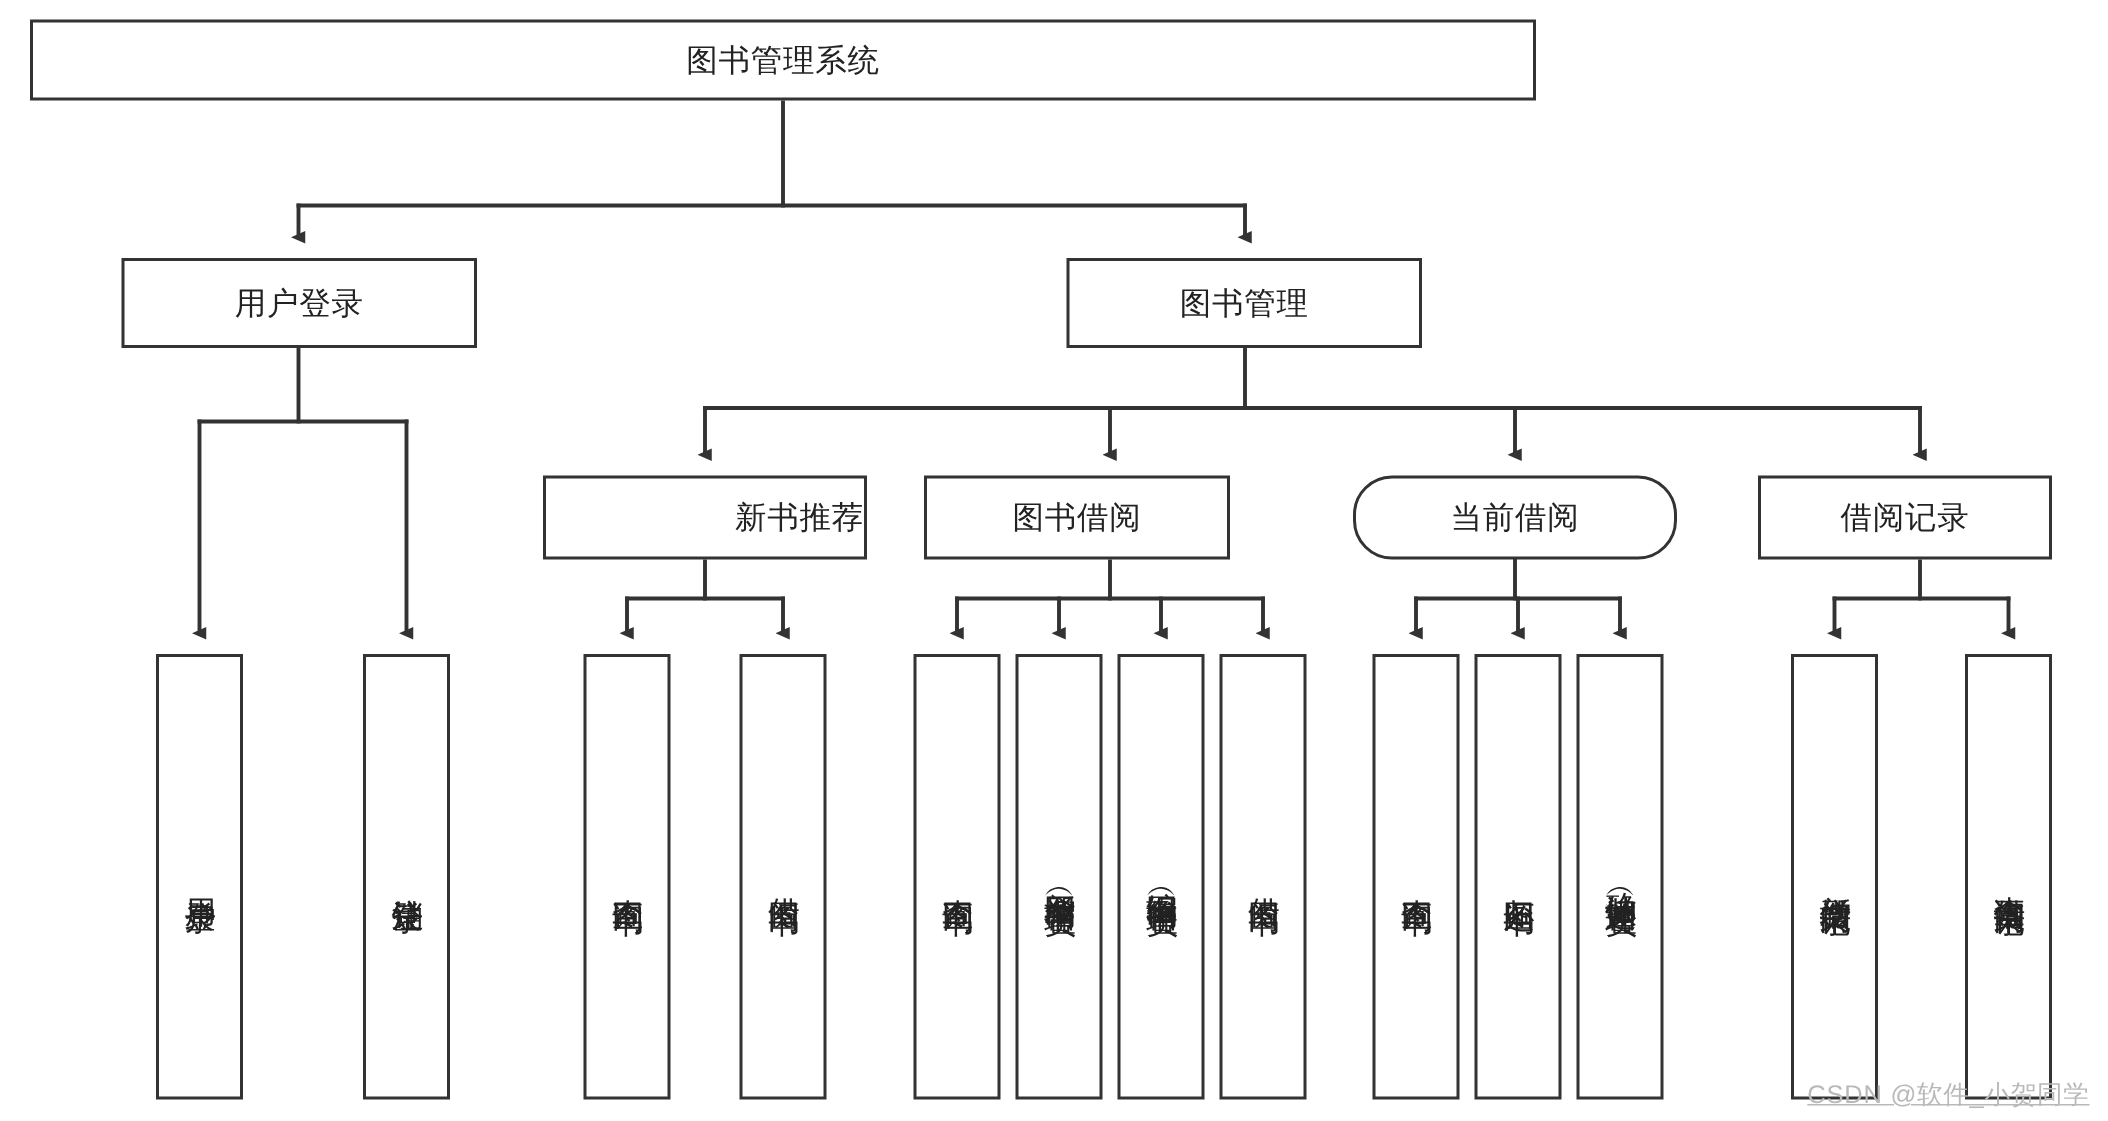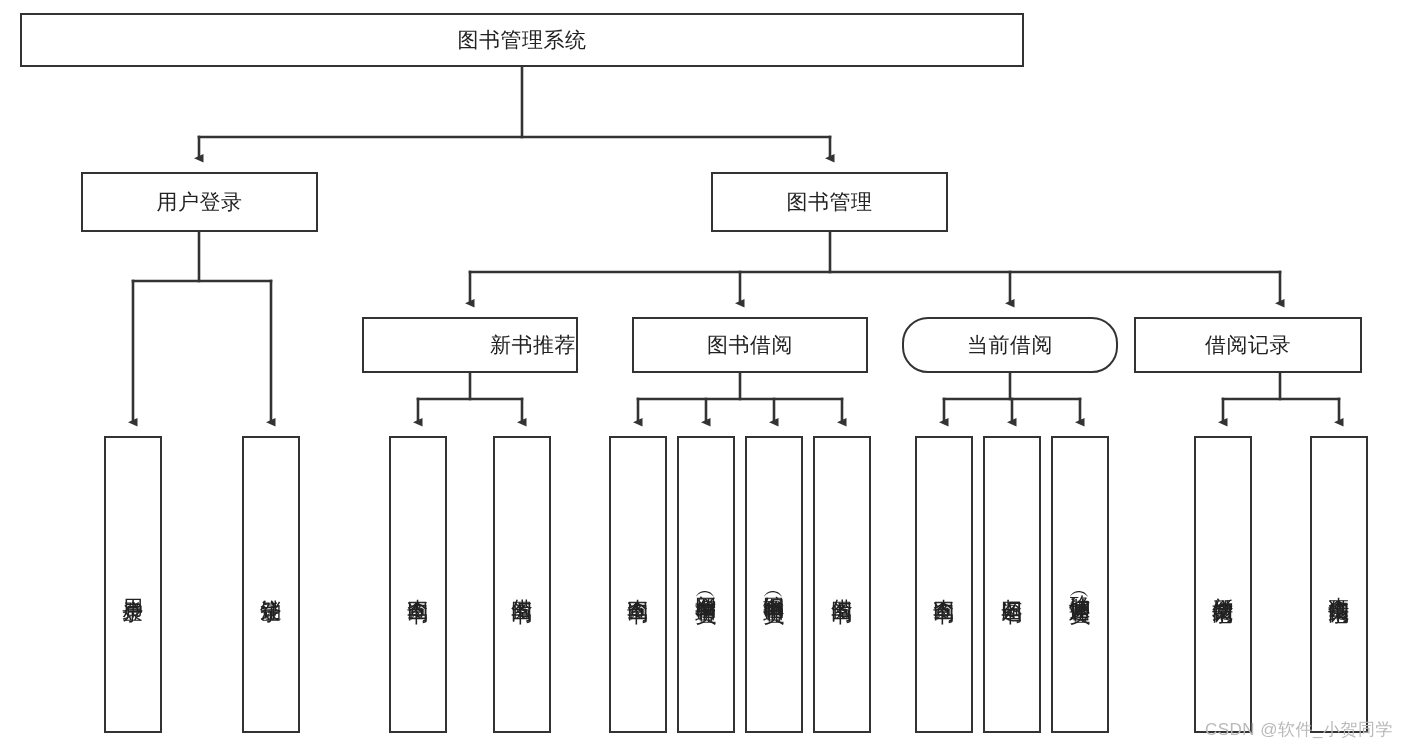--- a/index.html
+++ b/index.html
@@ -48,20 +48,21 @@
     letter-spacing: 1.5px;
   }
   #watermark {
     position: absolute;
     right: 12px;
     bottom: 6px;
     font-size: 17px;
     color: #b9b9b9;
     letter-spacing: 0.5px;
     white-space: nowrap;
+    text-decoration: underline;
   }
 </style>
 </head>
 <body>
 
 <div id="canvas">
 
   <svg id="edges" viewBox="0 0 1405 747" width="1405" height="747">
     <defs>
       <marker id="arrow" markerWidth="10" markerHeight="10" refX="4.6" refY="5" orient="auto" markerUnits="userSpaceOnUse">
@@ -119,27 +120,27 @@
   <div class="node node-h" style="left:81px; top:172px; width:237px; height:60px;">
     <span>用户登录</span>
   </div>
   <div class="node node-h" style="left:711px; top:172px; width:237px; height:60px;">
     <span>图书管理</span>
   </div>
 
   <div class="node node-h" style="left:362px; top:317px; width:216px; height:56px;justify-content:flex-end;">
     <span>新书推荐</span>
   </div>
-  <div class="node node-h" style="left:632px; top:317px; width:236px; height:56px;">
+  <div class="node node-h" style="left:616px; top:317px; width:204px; height:56px;">
     <span>图书借阅</span>
   </div>
   <div class="node node-h" style="left:902px; top:317px; width:216px; height:56px;border-radius:26px;">
     <span>当前借阅</span>
   </div>
-  <div class="node node-h" style="left:1134px; top:317px; width:228px; height:56px;">
+  <div class="node node-h" style="left:1172px; top:317px; width:196px; height:56px;">
     <span>借阅记录</span>
   </div>
 
   <div class="node" style="left:104px; top:436px; width:58px; height:297px;">
     <span class="leaf-inner">用户登录</span>
   </div>
   <div class="node" style="left:242px; top:436px; width:58px; height:297px;">
     <span class="leaf-inner">注销登录</span>
   </div>
 

